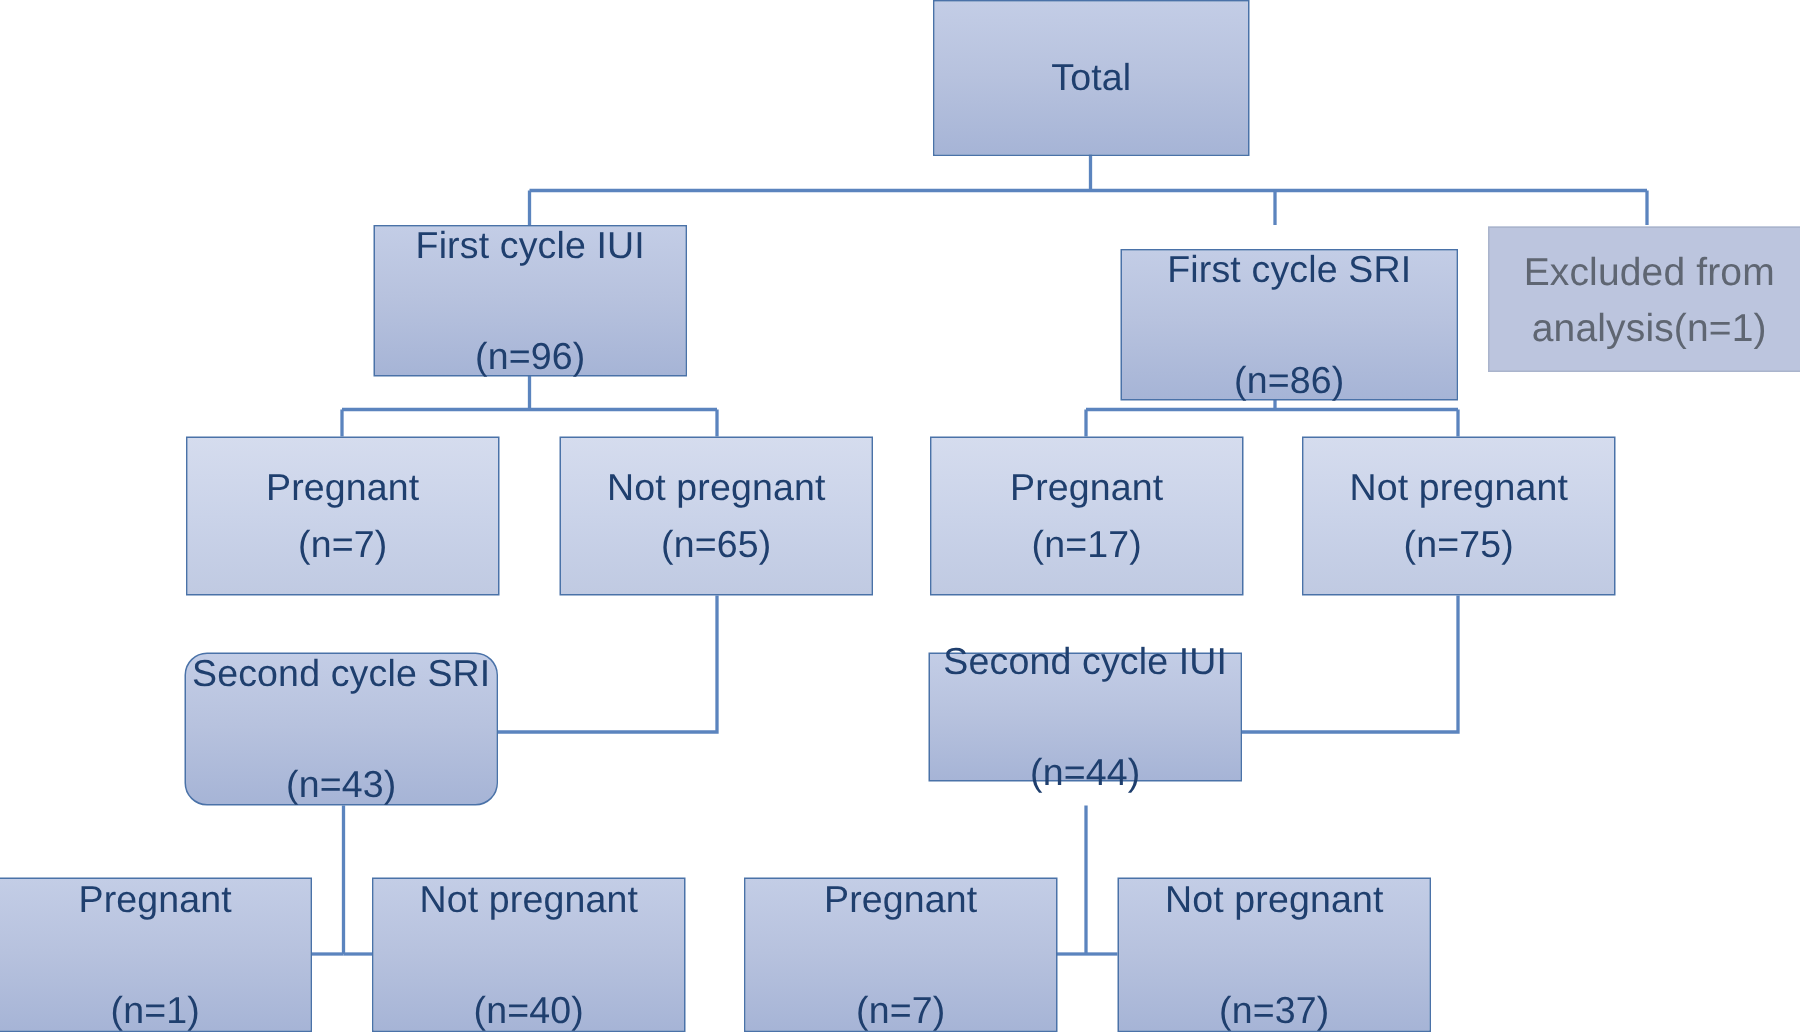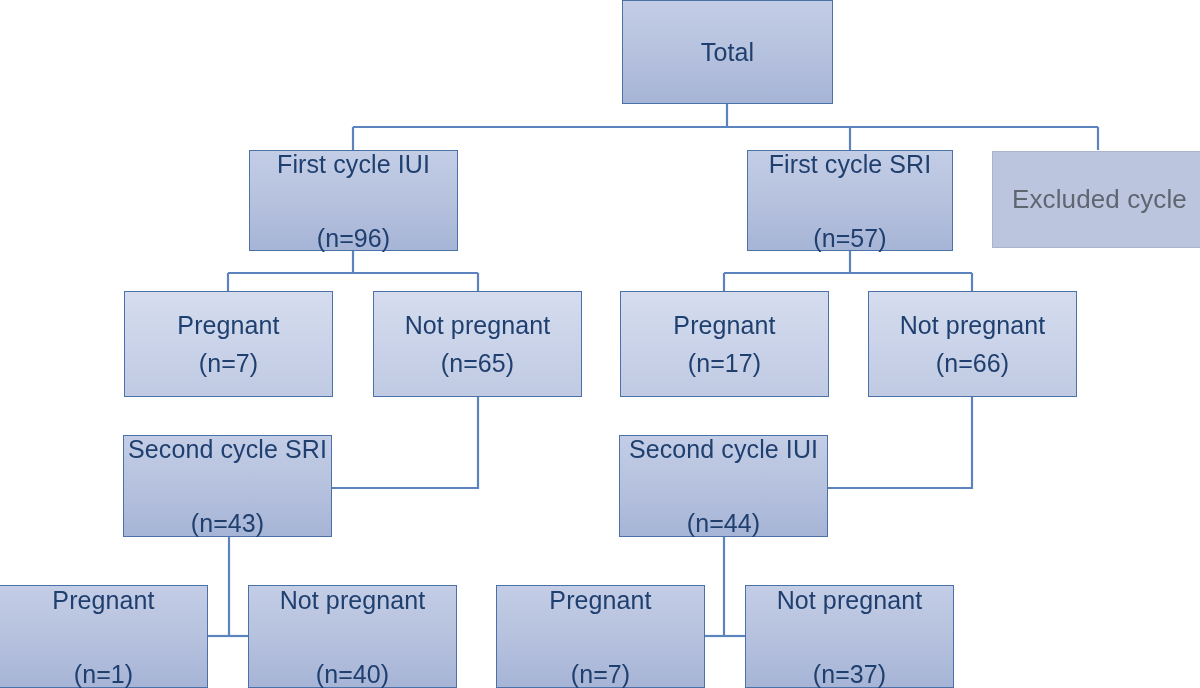--- a/index.html
+++ b/index.html
@@ -100,55 +100,56 @@
 
   <div class="node dark" style="left:622px; top:0px; width:211px; height:104px;">
     <span class="l1">Total</span>
   </div>
 
   <div class="node dark" style="left:249px; top:150px; width:209px; height:101px;">
     <span class="l1">First cycle IUI</span>
     <span class="l2">(n=96)</span>
   </div>
 
-  <div class="node dark" style="left:747px; top:150px; width:206px; height:101px;">
+  <div class="node dark" style="left:747px; top:166px; width:225px; height:101px;">
     <span class="l1">First cycle SRI</span>
-    <span class="l2">(n=57)</span>
+    <span class="l2">(n=86)</span>
   </div>
 
   <div class="node excluded" style="left:992px; top:151px; width:215px; height:97px;">
-    <span class="l1">Excluded cycle</span>
+    <span class="l1">Excluded from</span>
+    <span class="l2">analysis(n=1)</span>
   </div>
 
   <div class="node light" style="left:124px; top:291px; width:209px; height:106px;">
     <span class="l1">Pregnant</span>
     <span class="l2">(n=7)</span>
   </div>
 
   <div class="node light" style="left:373px; top:291px; width:209px; height:106px;">
     <span class="l1">Not pregnant</span>
     <span class="l2">(n=65)</span>
   </div>
 
   <div class="node light" style="left:620px; top:291px; width:209px; height:106px;">
     <span class="l1">Pregnant</span>
     <span class="l2">(n=17)</span>
   </div>
 
   <div class="node light" style="left:868px; top:291px; width:209px; height:106px;">
     <span class="l1">Not pregnant</span>
-    <span class="l2">(n=66)</span>
+    <span class="l2">(n=75)</span>
   </div>
 
-  <div class="node dark" style="left:123px; top:435px; width:209px; height:102px;">
+  <div class="node dark" style="left:123px; top:435px; width:209px; height:102px;border-radius:15px;">
     <span class="l1">Second cycle SRI</span>
     <span class="l2">(n=43)</span>
   </div>
 
-  <div class="node dark" style="left:619px; top:435px; width:209px; height:102px;">
+  <div class="node dark" style="left:619px; top:435px; width:209px; height:86px;">
     <span class="l1">Second cycle IUI</span>
     <span class="l2">(n=44)</span>
   </div>
 
   <div class="node dark" style="left:-1px; top:585px; width:209px; height:103px;">
     <span class="l1">Pregnant</span>
     <span class="l2">(n=1)</span>
   </div>
 
   <div class="node dark" style="left:248px; top:585px; width:209px; height:103px;">

